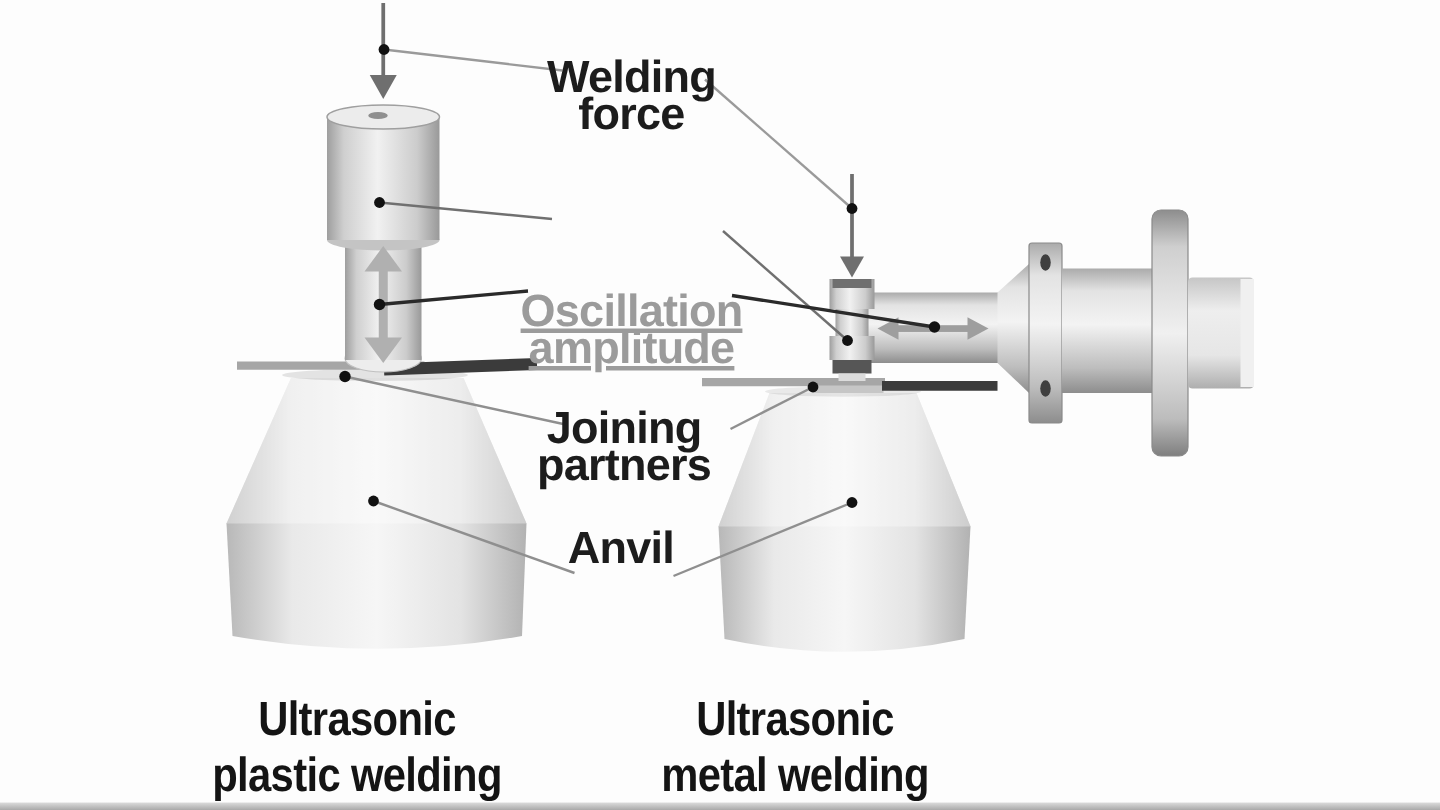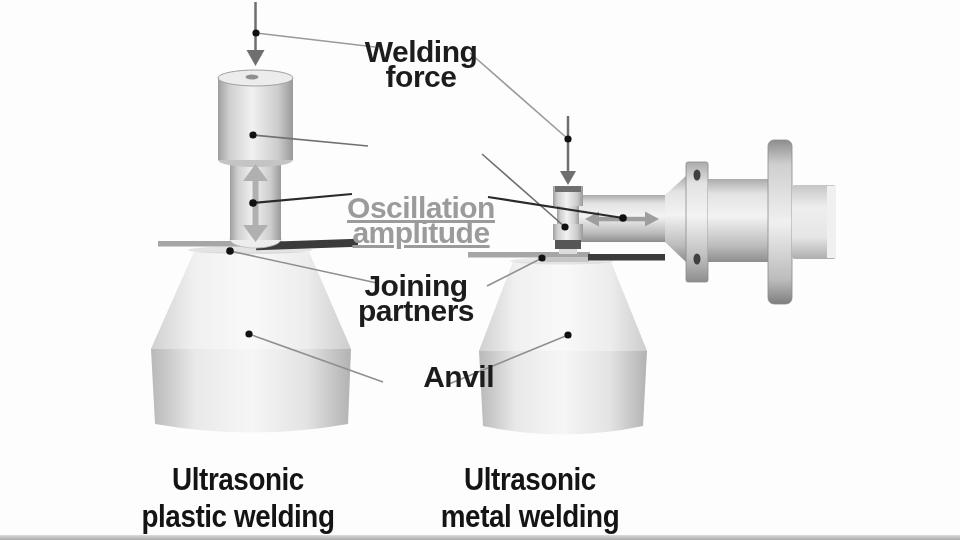--- a/index.html
+++ b/index.html
@@ -179,21 +179,21 @@
   <div class="lbl" style="left:341px;top:39px;">Welding
 force</div>
 
 
   <div class="lbl lbl-osc" style="left:341px;top:195px;text-decoration:underline;">Oscillation
 amplitude</div>
 
   <div class="lbl" style="left:336px;top:273px;">Joining
 partners</div>
 
-  <div class="lbl" style="left:334px;top:364px;text-align:right;">Anvil</div>
+  <div class="lbl" style="left:334px;top:353px;">Anvil</div>
 
   <div class="caption" style="left:108px;top:461px;">Ultrasonic
 plastic welding</div>
 
   <div class="caption" style="left:400px;top:461px;">Ultrasonic
 metal welding</div>
 
   <div class="bottom-strip"></div>
 </div>
 

